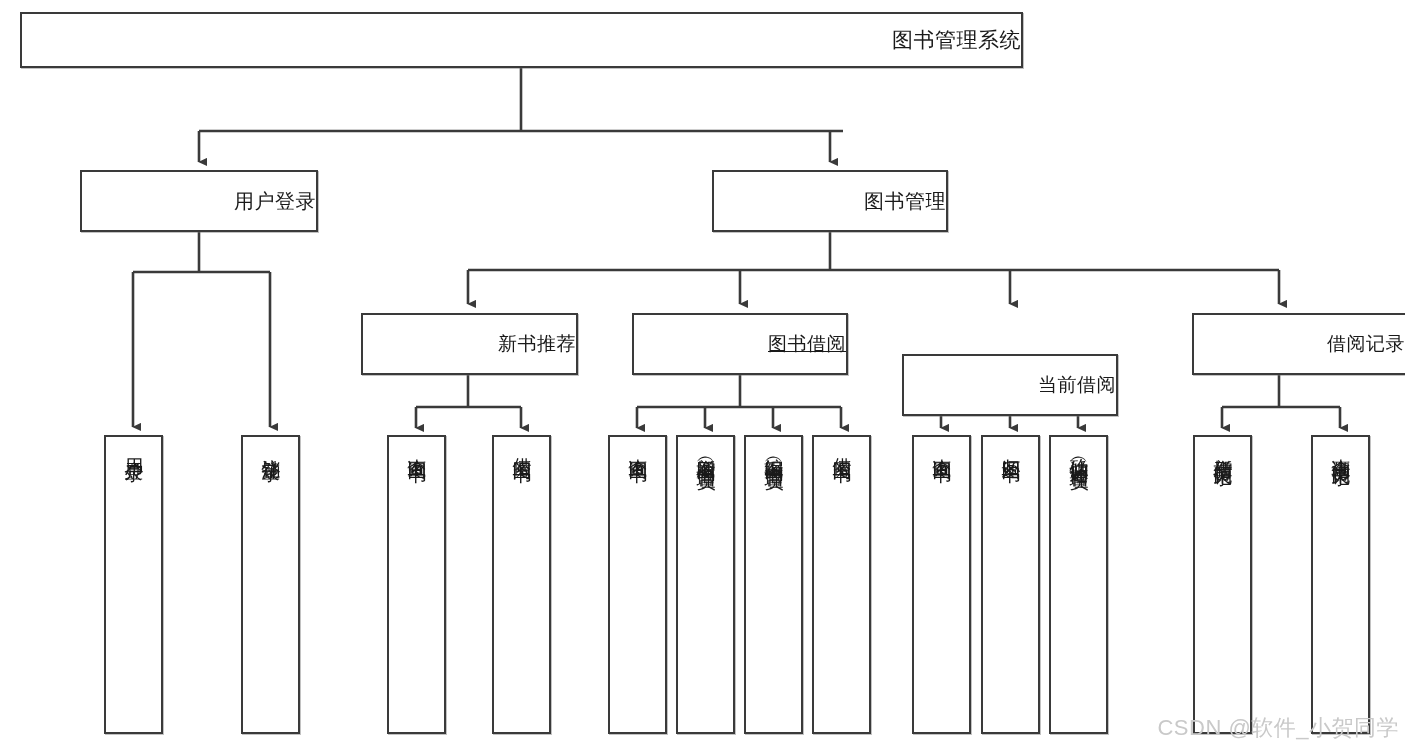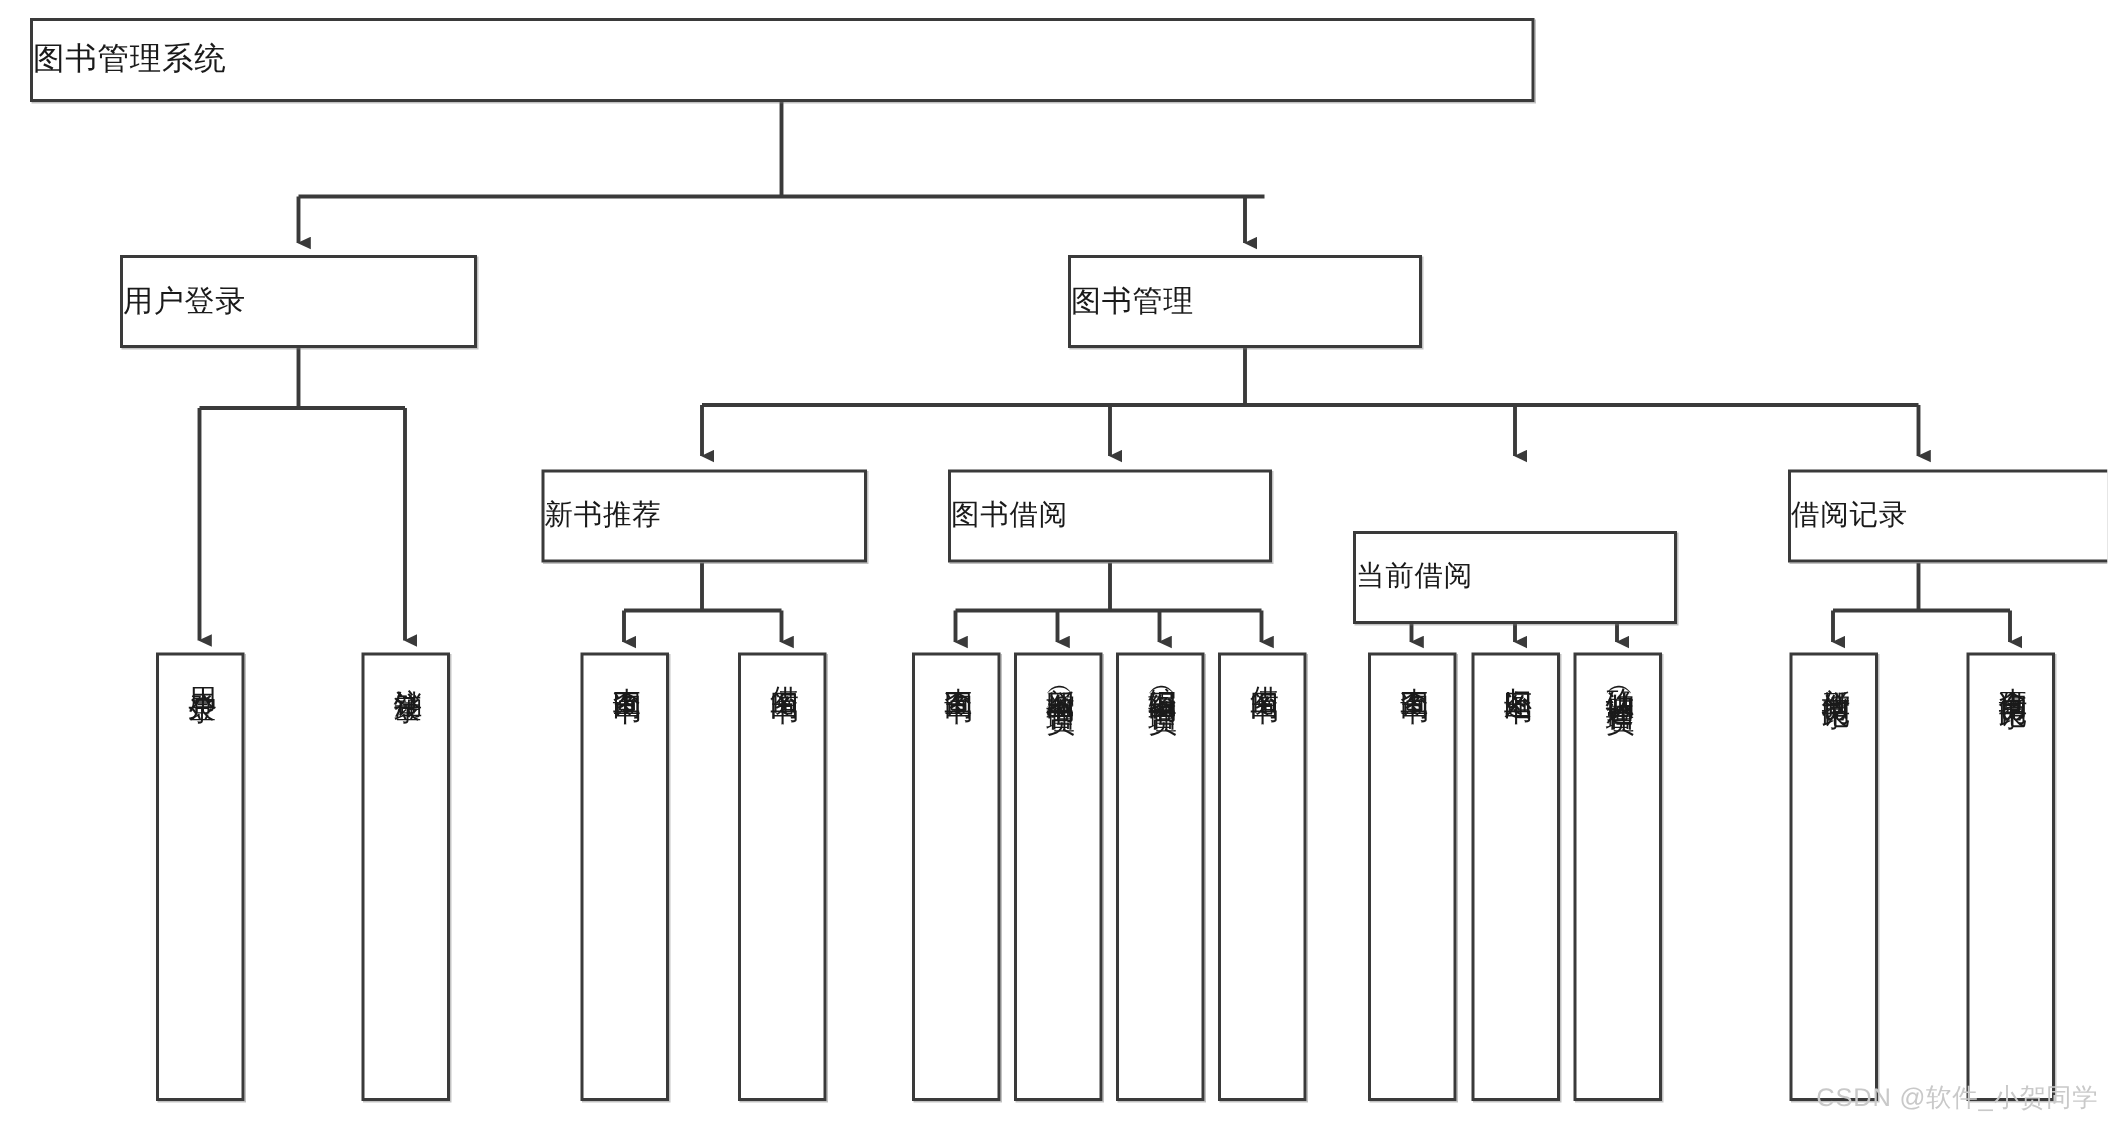--- a/index.html
+++ b/index.html
@@ -26,21 +26,21 @@
     height: 747px;
     pointer-events: none;
   }
   .node {
     position: absolute;
     box-sizing: border-box;
     border: 2px solid #3a3a3a;
     background: #ffffff;
     display: flex;
     align-items: center;
-    justify-content: flex-start;
+    justify-content: flex-end;
     color: #1a1a1a;
     box-shadow: 1px 1px 0 rgba(120,120,120,0.45);
   }
   .node.root {
     font-size: 21px;
   }
   .node.level2 {
     font-size: 20px;
   }
   .node.level3 {
@@ -64,21 +64,21 @@
     line-height: 1.1;
     max-height: 286px;
   }
   .node.leaf.tall .label {
     max-height: 292px;
   }
   #watermark {
     position: absolute;
     right: 6px;
     bottom: 4px;
-    font-size: 17px;
+    font-size: 22px;
     color: #c9c9c9;
     white-space: nowrap;
     letter-spacing: 0.5px;
   }
 </style>
 </head>
 <body>
 
 <div id="diagram-root">
 
@@ -140,21 +140,21 @@
   <div class="node level2" style="left:80px; top:170px; width:238px; height:62px;">
     <span class="label">用户登录</span>
   </div>
   <div class="node level3" style="left:361px; top:313px; width:217px; height:62px;">
     <span class="label">新书推荐</span>
   </div>
 
   <div class="node level2" style="left:712px; top:170px; width:236px; height:62px;">
     <span class="label">图书管理</span>
   </div>
-  <div class="node level3" style="left:632px; top:313px; width:216px; height:62px;">
+  <div class="node level3" style="left:632px; top:313px; width:216px; height:62px;text-decoration:underline;">
     <span class="label">图书借阅</span>
   </div>
   <div class="node level3" style="left:902px; top:313px; width:216px; height:62px;margin-top:41px;">
     <span class="label">当前借阅</span>
   </div>
   <div class="node level3" style="left:1172px; top:313px; width:215px; height:62px;margin-left:20px;">
     <span class="label">借阅记录</span>
   </div>
 
   <div class="node leaf" style="left:104px; top:435px; width:59px; height:299px;">

